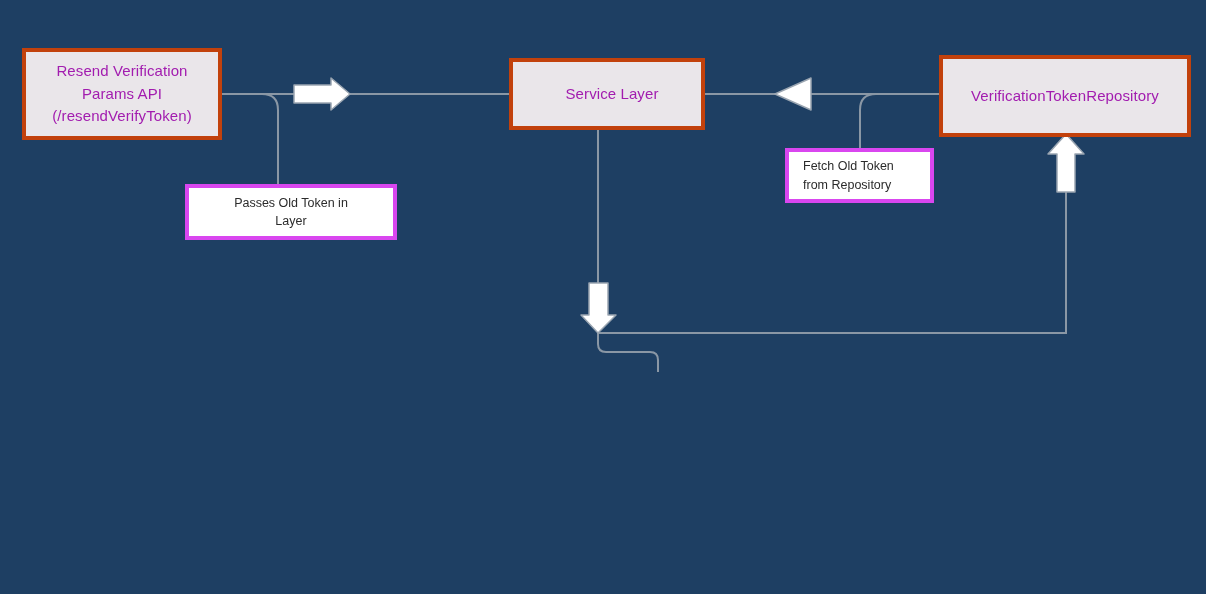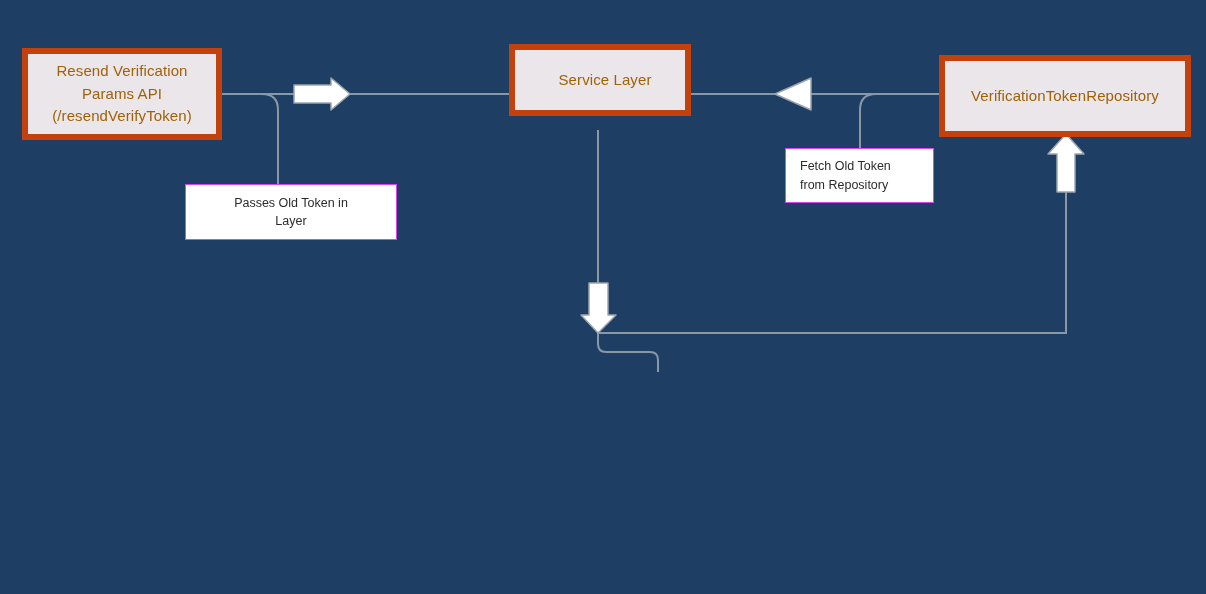--- a/index.html
+++ b/index.html
@@ -30,44 +30,44 @@
   .node {
     position: absolute;
     box-sizing: border-box;
     display: flex;
     align-items: center;
     justify-content: center;
     text-align: center;
   }
   .proc {
     background: #eae6ea;
-    border: 6px solid #c2410c;
-    color: #a16207;
+    border: 4px solid #c2410c;
+    color: #a21caf;
     font-size: 15px;
     line-height: 1.5;
     letter-spacing: 0.1px;
   }
   .label-box {
     background: #ffffff;
-    border: 1px solid #d946ef;
+    border: 4px solid #d946ef;
     color: #2b2b2b;
     font-size: 12.5px;
     line-height: 1.45;
   }
   .label-box .txt {
     display: block;
     width: 100%;
     text-align: center;
   }
   .label-left .txt {
     text-align: left;
     padding-left: 14px;
   }
   #n-api   { left: 22px;  top: 48px;  width: 200px; height: 92px; }
-  #n-svc   { left: 509px; top: 44px;  width: 182px; height: 72px; padding-left: 10px; }
+  #n-svc   { left: 509px; top: 58px;  width: 196px; height: 72px; padding-left: 10px; }
   #n-repo  { left: 939px; top: 55px;  width: 252px; height: 82px; }
   #l-params { left: 185px; top: 184px; width: 212px; height: 56px; }
   #l-fetch  { left: 785px; top: 148px; width: 149px; height: 55px; }
   #l-gen    { left: 559px; top: 372px; width: 200px; height: 68px; }
 </style>
 </head>
 <body>
 
 <div id="canvas">
 

